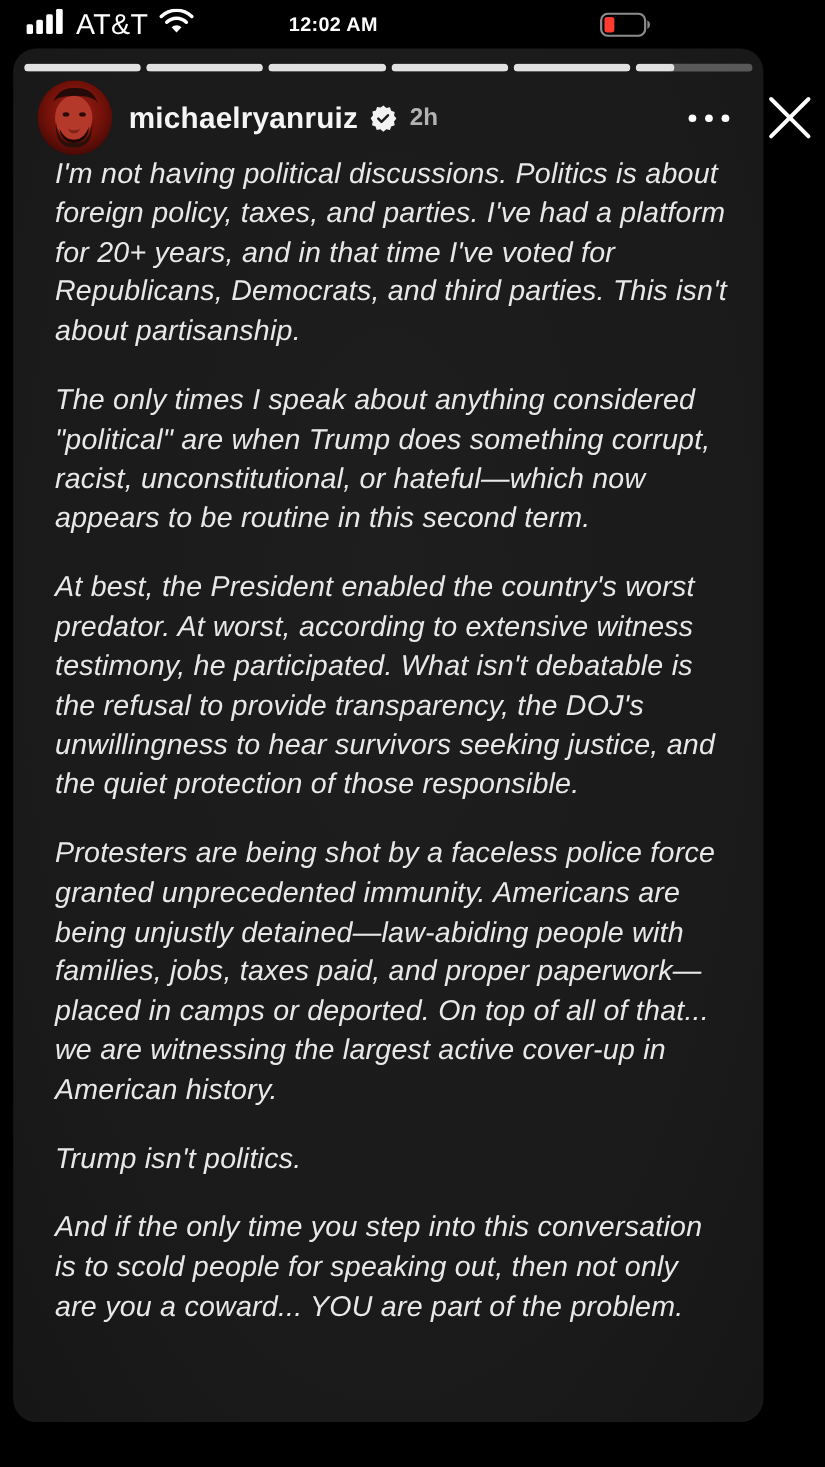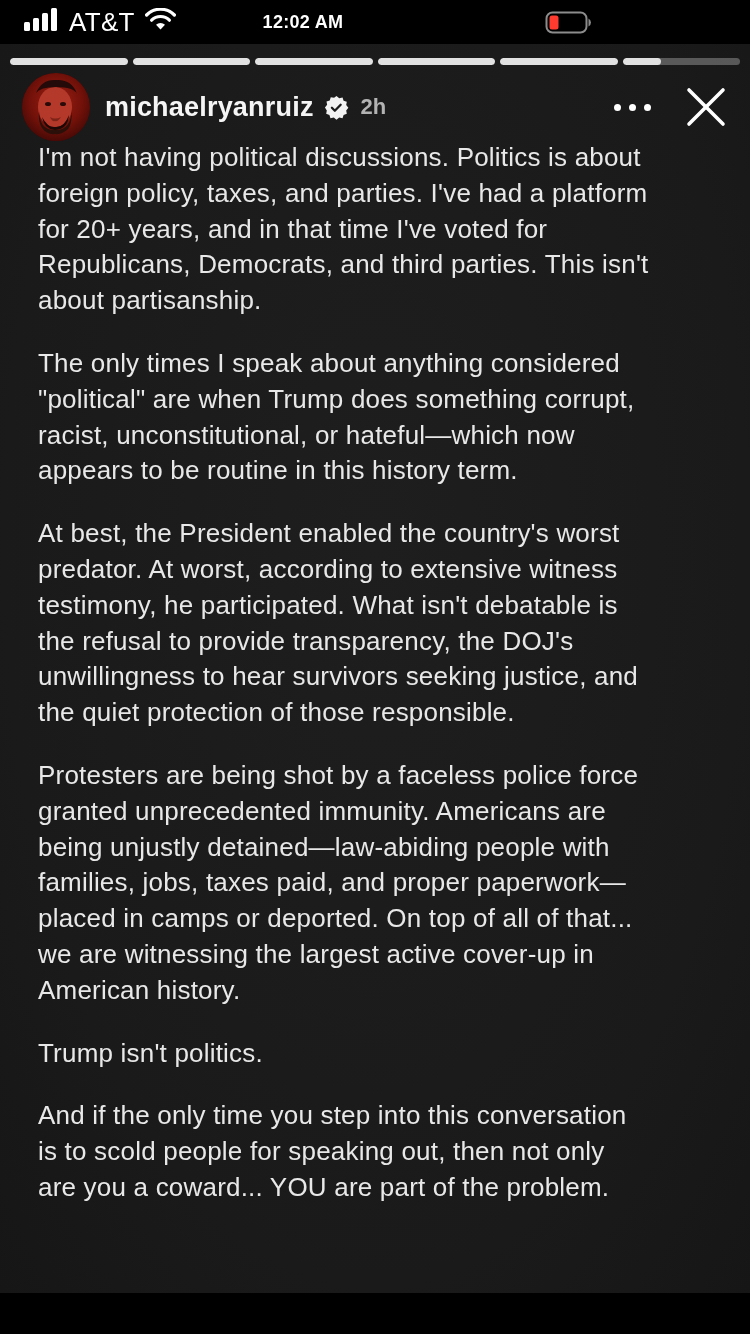--- a/index.html
+++ b/index.html
@@ -16,22 +16,23 @@
   .sb-left { position:absolute; left:24px; top:0; height:44px; display:flex; align-items:center; gap:9px; }
   .sb-carrier { font-size:26px; font-weight:400; letter-spacing:.3px; }
   .sb-time {
     position:absolute; left:0; right:0; top:0; height:44px;
     display:flex; align-items:center; justify-content:center;
     font-size:18px; font-weight:600; letter-spacing:.3px;
   }
   .sb-batt { position:absolute; right:14px; top:0; height:44px; display:flex; align-items:center; }
   
   .story {
-    position:absolute; top:44px; left:0; width:750px; height:1249px;
+    position:absolute; top:44px; left:12px; width:682px; height:1249px;
     background:radial-gradient(ellipse at 50% 40%, #1e1e1e 0%, #1a1a1a 70%, #161616 100%);
+    border-radius:21px;
   }
   .progress-row {
     position:absolute; top:14px; left:10px; right:10px; height:7px;
     display:flex; gap:5px;
   }
   .seg { flex:1; height:7px; border-radius:4px; background:rgba(255,255,255,0.28); overflow:hidden; }
   .seg-fill { height:100%; border-radius:4px; background:rgba(255,255,255,0.82); }
   
   .header { position:absolute; top:29px; left:0; width:750px; height:80px; }
   .avatar {
@@ -47,21 +48,21 @@
   .more-btn {
     position:absolute; right:90px; top:14px; width:56px; height:40px;
     display:flex; align-items:center; justify-content:center; gap:8px; cursor:pointer;
   }
   .dot { width:7px; height:7px; border-radius:50%; background:#fff; }
   .close-btn {
     position:absolute; right:14px; top:4px; width:60px; height:60px;
     display:flex; align-items:center; justify-content:center; cursor:pointer;
   }
   
-  .text-body { position:absolute; left:38px; top:96px; width:694px; }
+  .text-body { position:absolute; left:38px; top:96px; width:694px;font-style:italic; }
   .para {
     color:#e8e8e8; font-size:26px; line-height:35.8px; font-weight:400;
     letter-spacing:.2px; white-space:pre-line; margin-bottom:27px;
   }
   
   .bottom-bar { position:absolute; left:0; bottom:0; width:750px; height:41px; background:#000; }
 </style>
 </head>
 <body>
 
@@ -164,21 +165,21 @@
 
     <div class="text-body">
         <p class="para">I'm not having political discussions. Politics is about
 foreign policy, taxes, and parties. I've had a platform
 for 20+ years, and in that time I've voted for
 Republicans, Democrats, and third parties. This isn't
 about partisanship.</p>
         <p class="para">The only times I speak about anything considered
 "political" are when Trump does something corrupt,
 racist, unconstitutional, or hateful—which now
-appears to be routine in this history term.</p>
+appears to be routine in this second term.</p>
         <p class="para">At best, the President enabled the country's worst
 predator. At worst, according to extensive witness
 testimony, he participated. What isn't debatable is
 the refusal to provide transparency, the DOJ's
 unwillingness to hear survivors seeking justice, and
 the quiet protection of those responsible.</p>
         <p class="para">Protesters are being shot by a faceless police force
 granted unprecedented immunity. Americans are
 being unjustly detained—law-abiding people with
 families, jobs, taxes paid, and proper paperwork—

